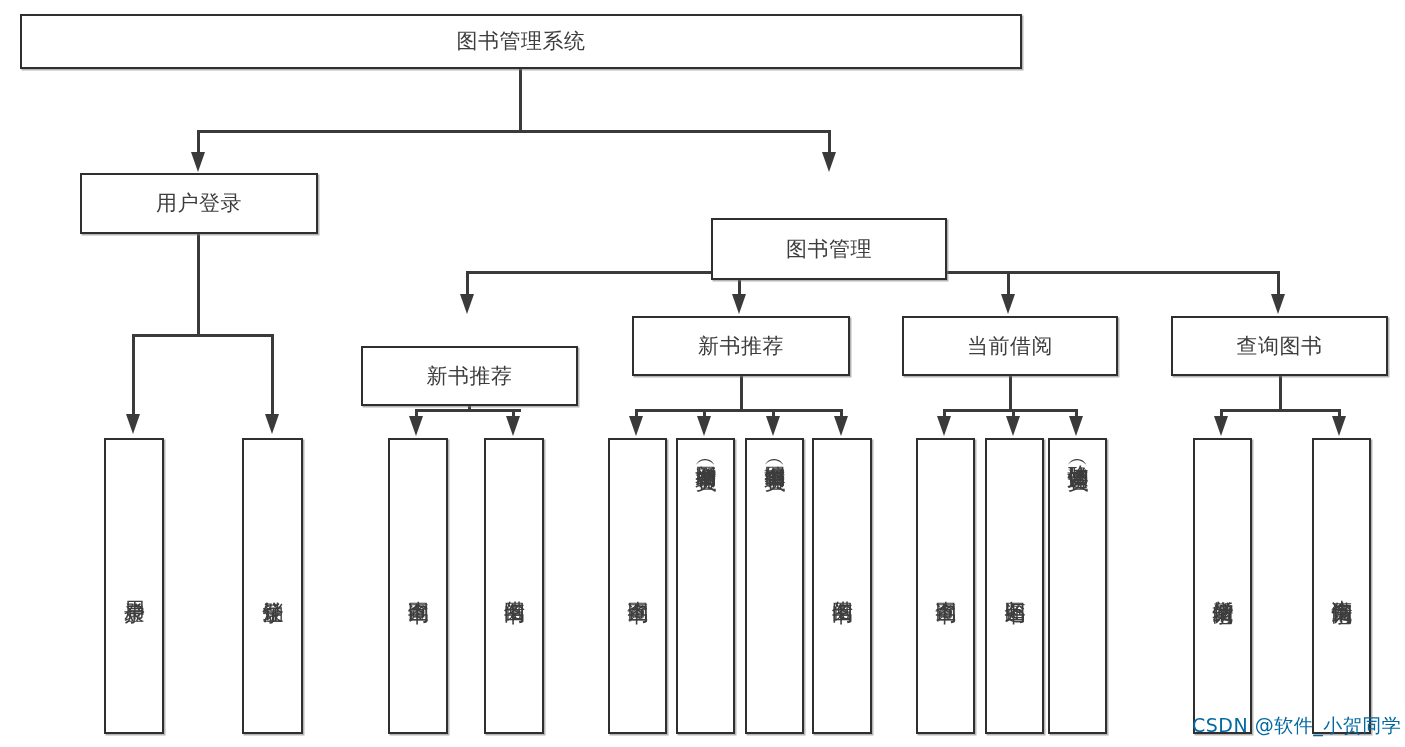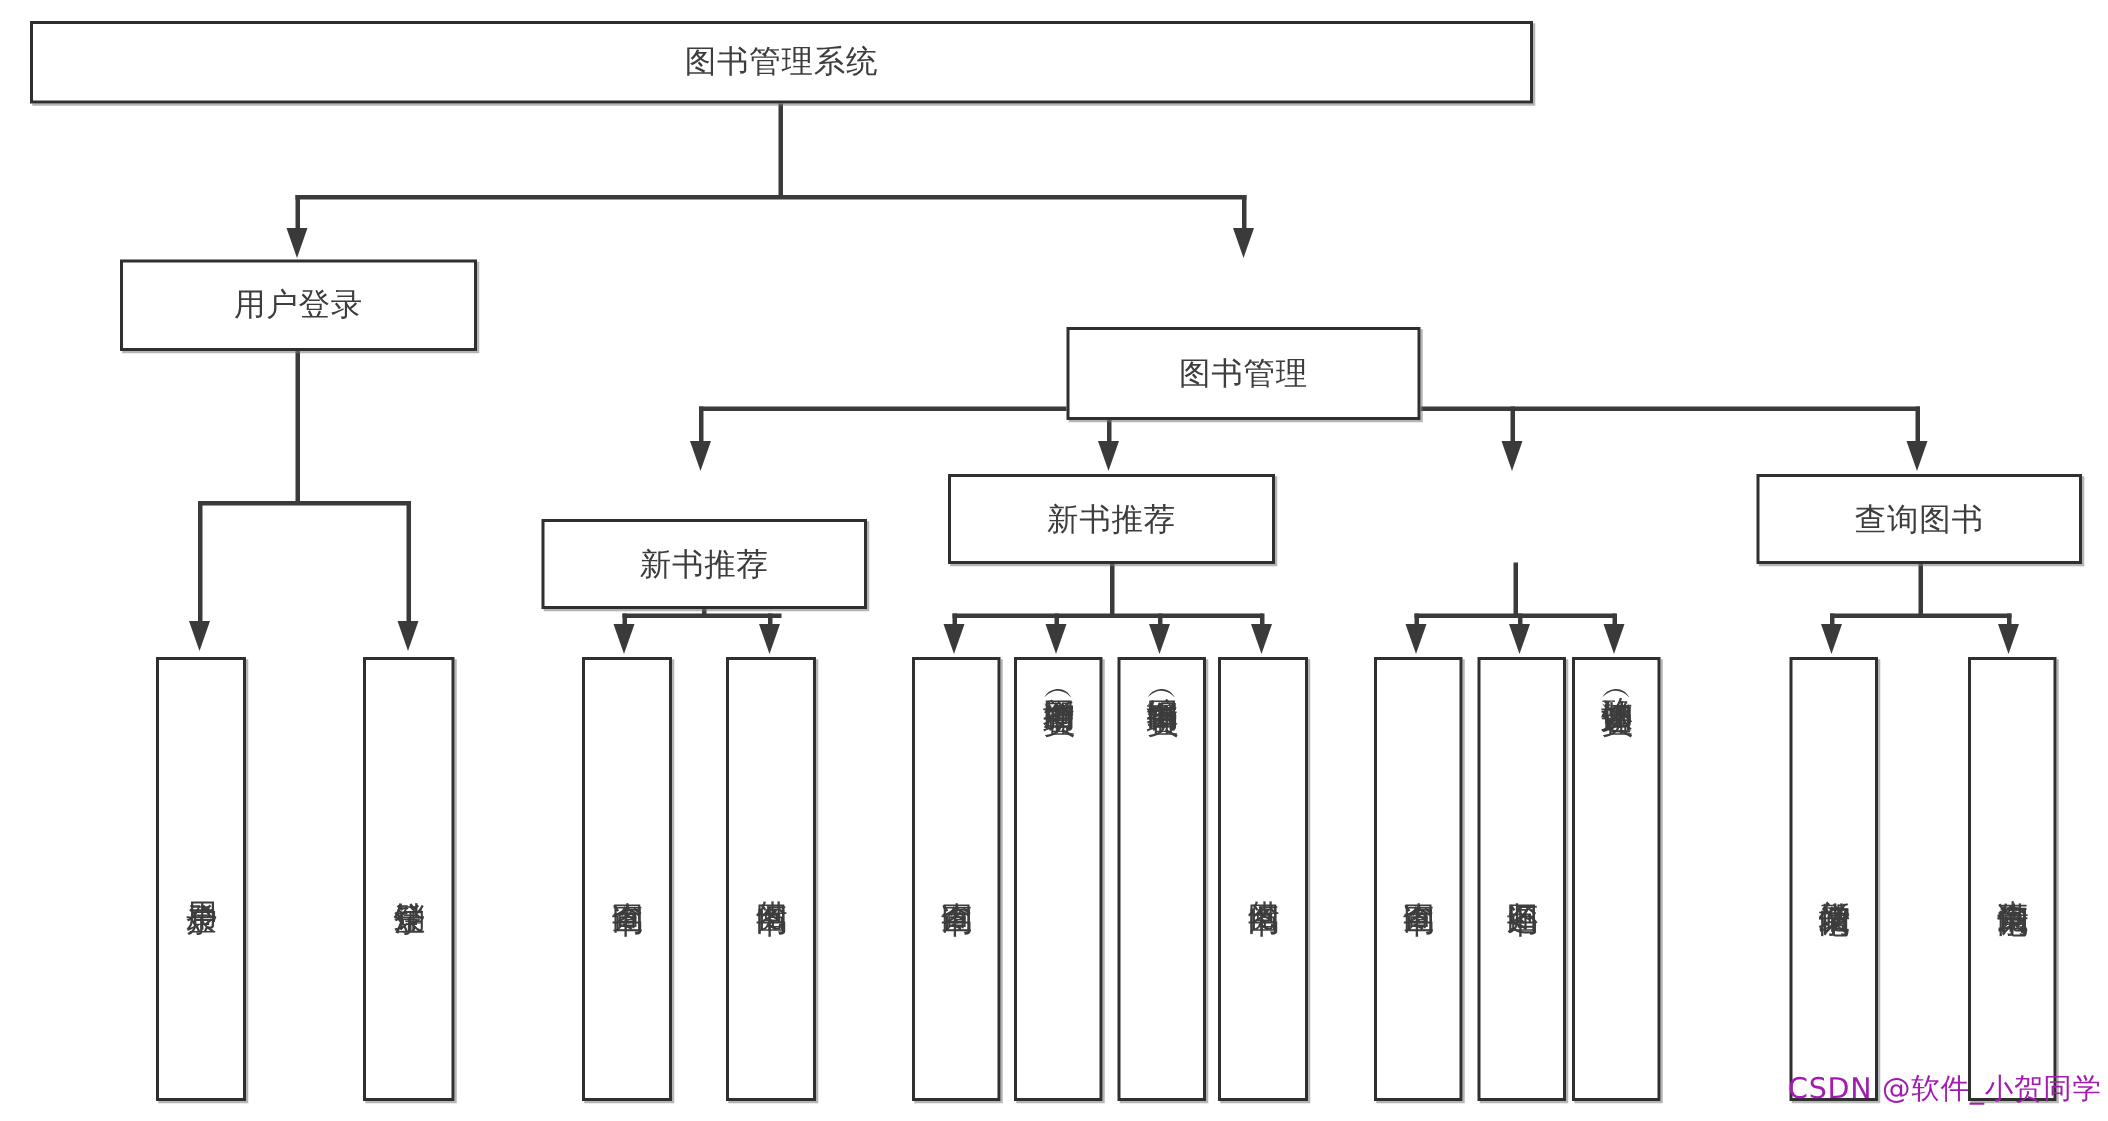--- a/index.html
+++ b/index.html
@@ -73,21 +73,21 @@
     height: 0;
     border-left: 7px solid transparent;
     border-right: 7px solid transparent;
     border-top: 20px solid #3a3a3a;
     z-index: 2;
   }
   
   #watermark {
     position: absolute;
     font-size: 19px;
-    color: #a21caf;
+    color: #0369a1;
     white-space: nowrap;
     z-index: 5;
     letter-spacing: 0.5px;
   }
 </style>
 </head>
 <body>
 
 <div id="canvas">
 
@@ -166,20 +166,23 @@
   </div>
 
   <div class="node" style="left:361px; top:316px; width:217px; height:60px;margin-top:30px;">
     <span class="label">新书推荐</span>
   </div>
 
   <div class="node" style="left:632px; top:316px; width:218px; height:60px;">
     <span class="label">新书推荐</span>
   </div>
 
+  <div class="node" style="left:902px; top:316px; width:216px; height:60px;">
+    <span class="label">当前借阅</span>
+  </div>
 
   <div class="node" style="left:1171px; top:316px; width:217px; height:60px;">
     <span class="label">查询图书</span>
   </div>
 
   <div class="node leaf centered" style="left:104px; top:438px; width:60px; height:296px;">
     <span class="label">用户登录</span>
   </div>
   <div class="node leaf centered" style="left:242px; top:438px; width:61px; height:296px;">
     <span class="label">注销登录</span>

